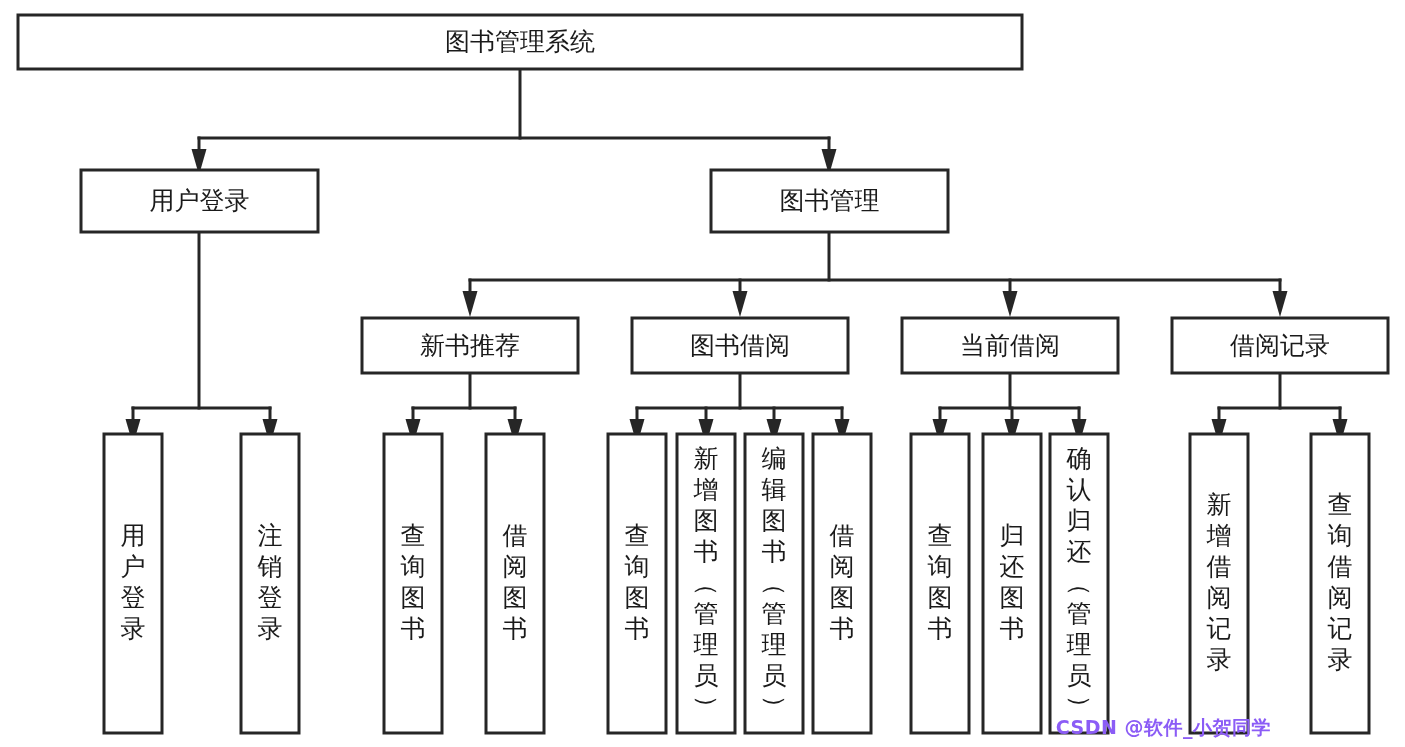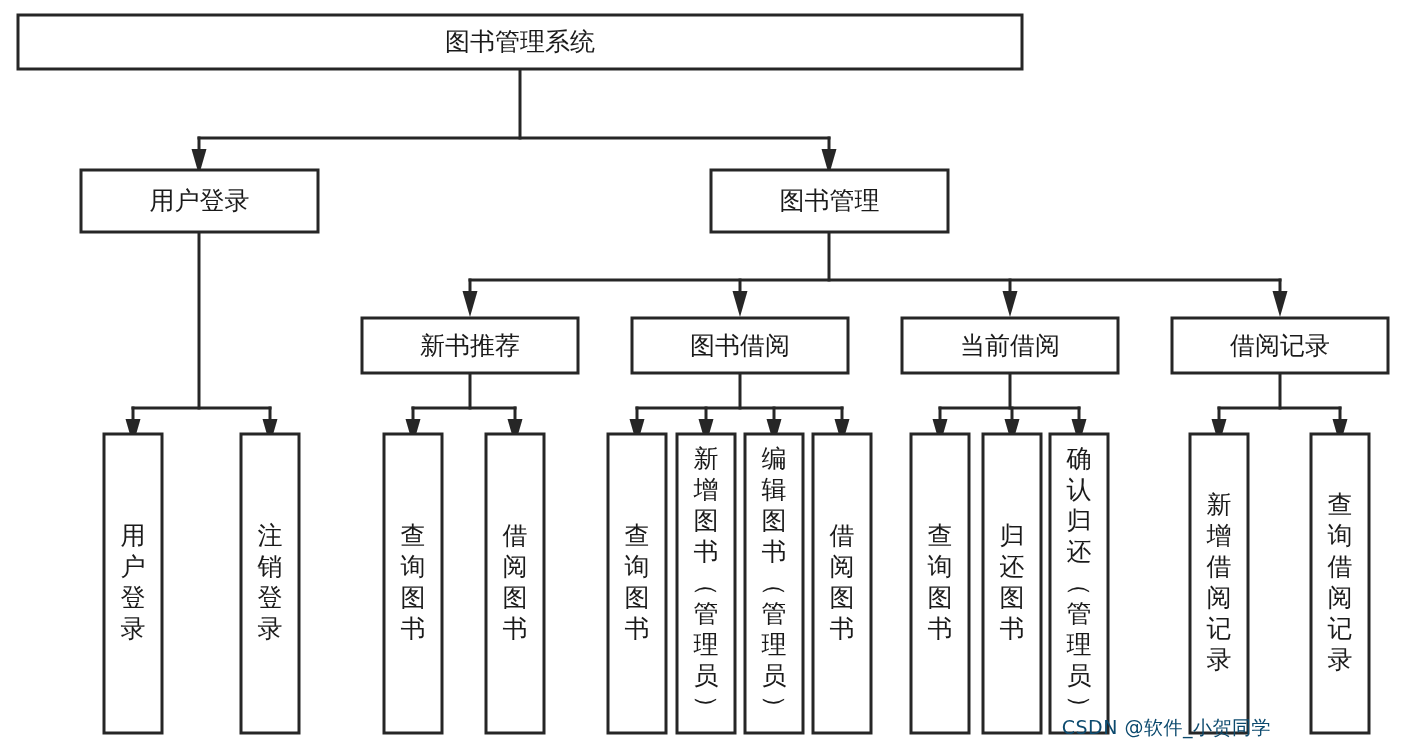--- a/index.html
+++ b/index.html
@@ -59,24 +59,25 @@
     fill: #1a1a1a;
     text-anchor: middle;
     dominant-baseline: middle;
   }
   .watermark {
     position: absolute;
     right: 8px;
     bottom: 6px;
     font-family: "DejaVu Sans", "Liberation Sans", sans-serif;
     font-size: 19px;
-    color: #0c4a6e;
+    color: #8b5cf6;
     white-space: nowrap;
     letter-spacing: 0.5px;
     user-select: none;
+    font-weight: bold;
   }
 </style>
 </head>
 <body>
 
 <div id="diagram-root">
   <svg class="canvas" viewBox="0 0 1405 747">
     <g id="edges-layer">
         <g>
           <path class="edge-line" d="M 520 69 L 520 138"></path>

